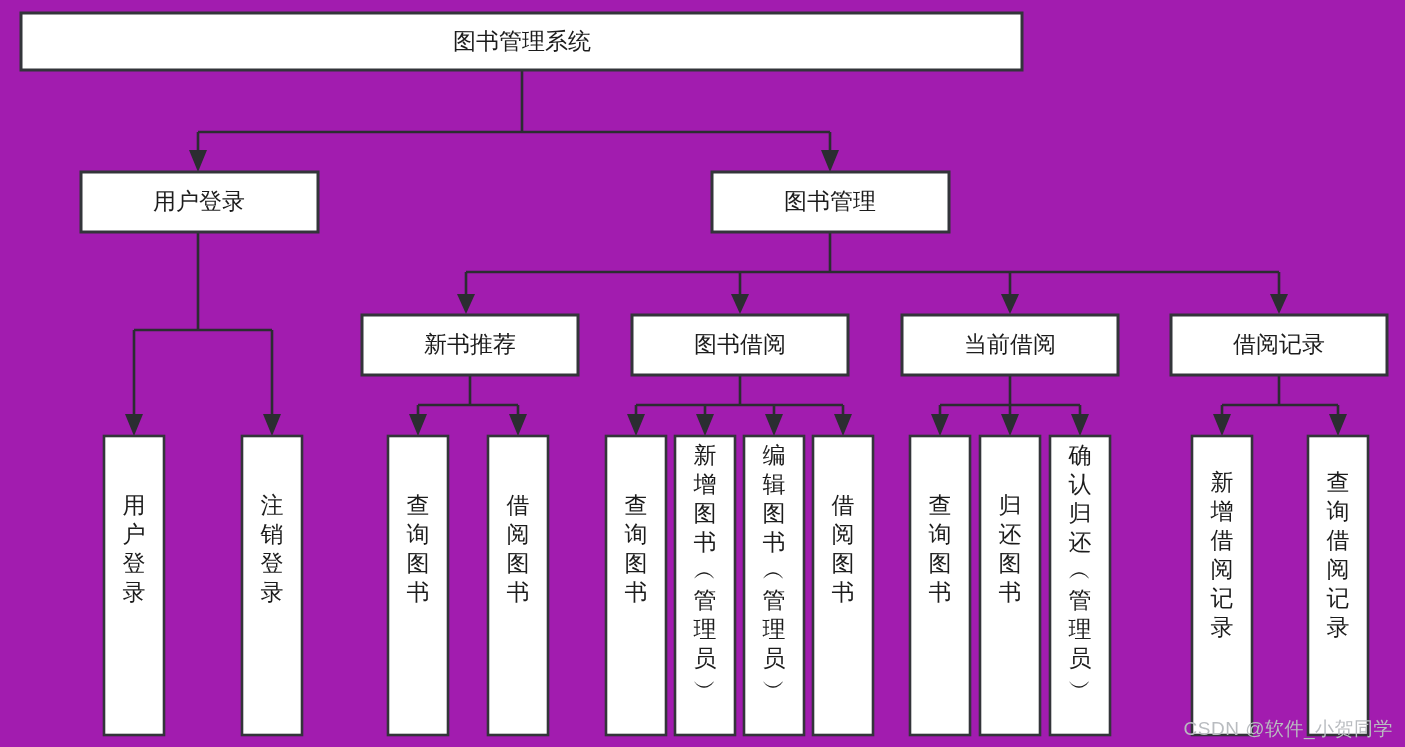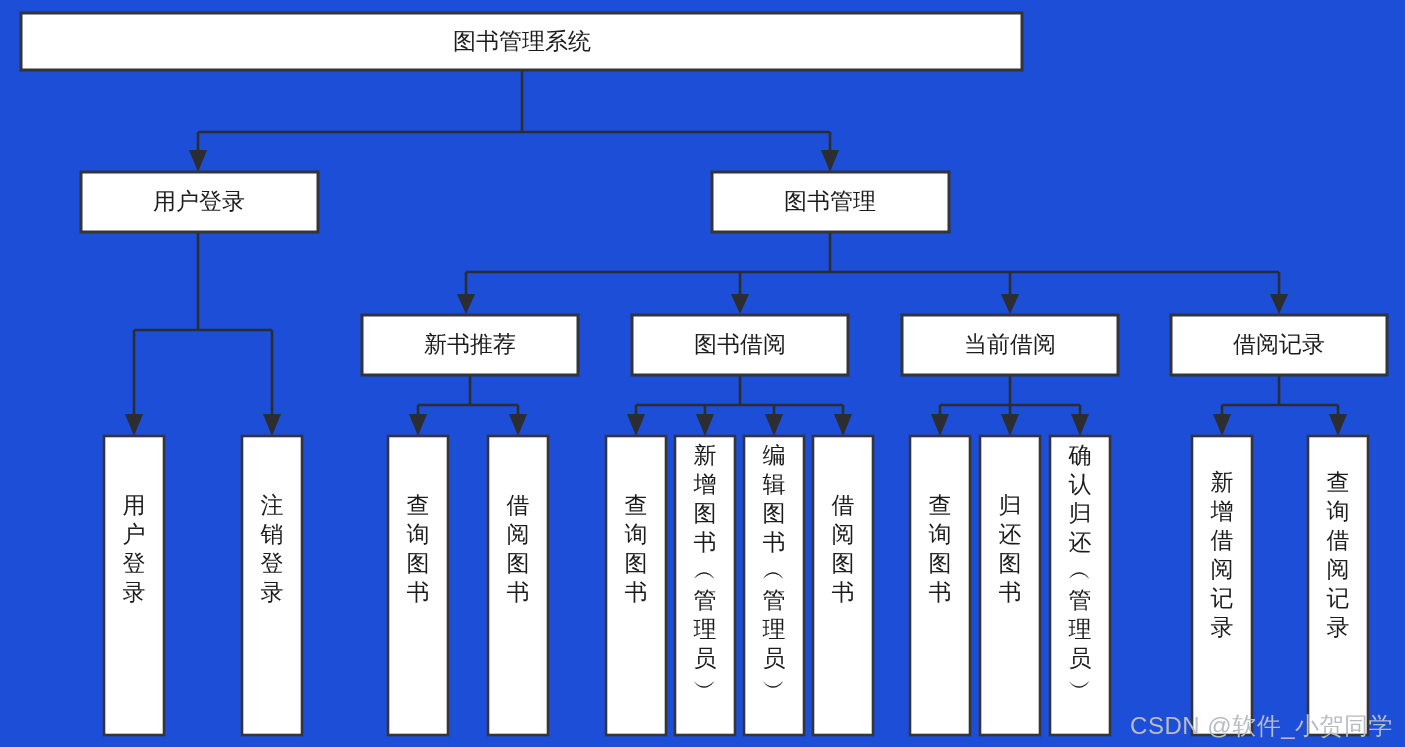--- a/index.html
+++ b/index.html
@@ -8,21 +8,21 @@
     padding: 0;
     background: #ffffff;
   }
   body {
     font-family: "Liberation Sans", "DejaVu Sans", sans-serif;
   }
   #diagram-root {
     position: relative;
     width: 1405px;
     height: 747px;
-    background: #1d4ed8;
+    background: #a21caf;
     overflow: hidden;
   }
   svg#flow-svg {
     position: absolute;
     top: 0;
     left: 0;
     width: 1405px;
     height: 747px;
     display: block;
   }
@@ -57,21 +57,21 @@
     font-family: "Liberation Sans", "DejaVu Sans", sans-serif;
     fill: #1c1c1c;
     font-size: 23px;
     text-anchor: middle;
   }
   .watermark {
     position: absolute;
     right: 12px;
     bottom: 5px;
     font-family: "Liberation Sans", "DejaVu Sans", sans-serif;
-    font-size: 24px;
+    font-size: 19px;
     color: #b9bcc0;
     letter-spacing: 0.5px;
     white-space: nowrap;
     user-select: none;
   }
 </style>
 </head>
 <body>
 
 <div id="diagram-root">

